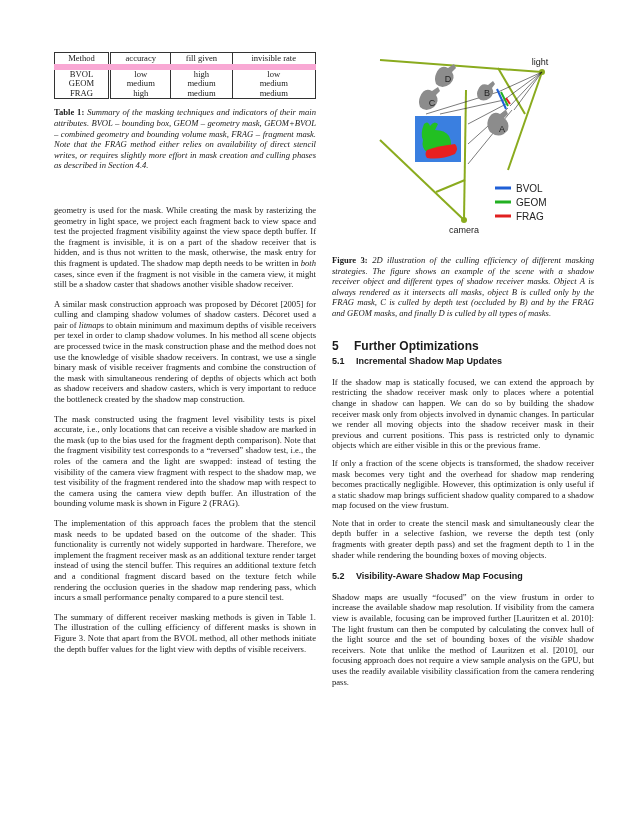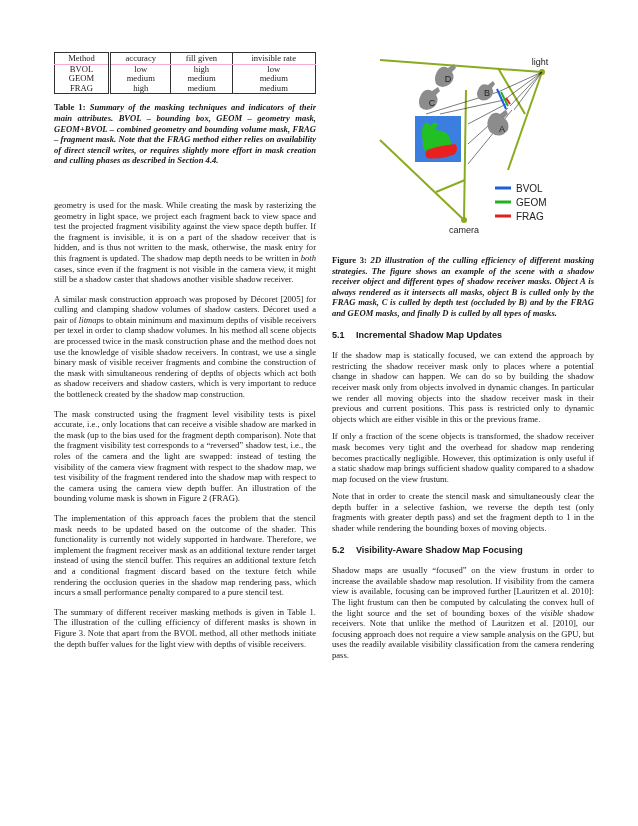--- a/index.html
+++ b/index.html
@@ -7,24 +7,24 @@
          font-family: "Liberation Serif", "DejaVu Serif", serif; color: #1a1a1a; }
   .col { position: absolute; width: 262px; font-size: 8.6px; line-height: 10.6px; text-align: justify; }
   .left { left: 54px; }
   .right { left: 332px; }
   p { margin: 0; text-align: justify; hyphens: auto; }
   .gap-lg { margin-top: 9px; }
   .gap-sm { margin-top: 7px; }
   table.t1 { border-collapse: collapse; width: 262px; font-size: 8.6px; line-height: 9.6px; }
   table.t1 th, table.t1 td { text-align: center; padding: 0 2px; font-weight: normal; }
   table.t1 { border-top: 1px solid #333; border-bottom: 1px solid #333; border-left: 1px solid #333; border-right: 1px solid #333; }
-  table.t1 th { border-bottom: 1px solid #f9a8d4; padding-top: 1px; }
+  table.t1 th { border-bottom: 6px solid #f9a8d4; padding-top: 1px; }
   table.t1 .dv { border-right: 3px double #333; }
   table.t1 .sv { border-right: 1px solid #333; }
-  .caption { font-style: italic; margin-top: 8px; font-weight: bold; }
+  .caption { font-style: italic; margin-top: 8px; }
   .caption b { font-style: normal; }
   h2 { font-family: "Liberation Sans", "DejaVu Sans", sans-serif; font-size: 12px; font-weight: bold; margin: 0; }
   h3 { font-family: "Liberation Sans", "DejaVu Sans", sans-serif; font-size: 9px; font-weight: bold; margin: 0; }
   h2 .num, h3 .num { display: inline-block; width: 22px; }
   h3 .num { width: 24px; }
   .fig { position: absolute; left: 340px; top: 52px; width: 240px; height: 190px; }
   .fig text { font-family: "Liberation Sans", "DejaVu Sans", sans-serif; }
 </style>
 </head>
 <body>
@@ -130,23 +130,24 @@
       <text x="176" y="139.5">BVOL</text>
       <text x="176" y="153.5">GEOM</text>
       <text x="176" y="167.5">FRAG</text>
     </g>
   </g>
 </svg>
 
 <div class="col right" style="top:255px;">
   <p class="caption" style="margin-top:0;"><b>Figure 3:</b> <span>2D illustration of the culling efficiency of different masking strategies. The figure shows an example of the scene with a shadow receiver object and different types of shadow receiver masks. Object A is always rendered as it intersects all masks, object B is culled only by the FRAG mask, C is culled by depth test (occluded by B) and by the FRAG and GEOM masks, and finally D is culled by all types of masks.</span></p>
 
+  <h2 style="margin-top:22px;"><span class="num">5</span><span>Further Optimizations</span></h2>
 
 
-  <h3 style="margin-top:11px;"><span class="num">5.1</span><span>Incremental Shadow Map Updates</span></h3>
+  <h3 style="margin-top:5px;"><span class="num">5.1</span><span>Incremental Shadow Map Updates</span></h3>
 
   <p style="margin-top:10px;">If the shadow map is statically focused, we can extend the approach by restricting the shadow receiver mask only to places where a potential change in shadow can happen. We can do so by building the shadow receiver mask only from objects involved in dynamic changes. In particular we render all moving objects into the shadow receiver mask in their previous and current positions. This pass is restricted only to dynamic objects which are either visible in this or the previous frame.</p>
   <p class="gap-sm">If only a fraction of the scene objects is transformed, the shadow receiver mask becomes very tight and the overhead for shadow map rendering becomes practically negligible. However, this optimization is only useful if a static shadow map brings sufficient shadow quality compared to a shadow map focused on the view frustum.</p>
   <p class="gap-sm">Note that in order to create the stencil mask and simultaneously clear the depth buffer in a selective fashion, we reverse the depth test (only fragments with greater depth pass) and set the fragment depth to 1 in the shader while rendering the bounding boxes of moving objects.</p>
 
   <h3 style="margin-top:11px;"><span class="num">5.2</span><span>Visibility-Aware Shadow Map Focusing</span></h3>
 
   <p style="margin-top:10px;"><span>Shadow maps are usually “focused” on the view frustum in order to increase the available shadow map resolution. If visibility from the camera view is available, focusing can be improved further [Lauritzen et al. 2010]: The light frustum can then be computed by calculating the convex hull of the light source and the set of bounding boxes of the </span><i>visible</i><span> shadow receivers. Note that unlike the method of Lauritzen et al. [2010], our focusing approach does not require a view sample analysis on the GPU, but uses the readily available visibility classification from the camera rendering pass.</span></p>
 </div>
 

